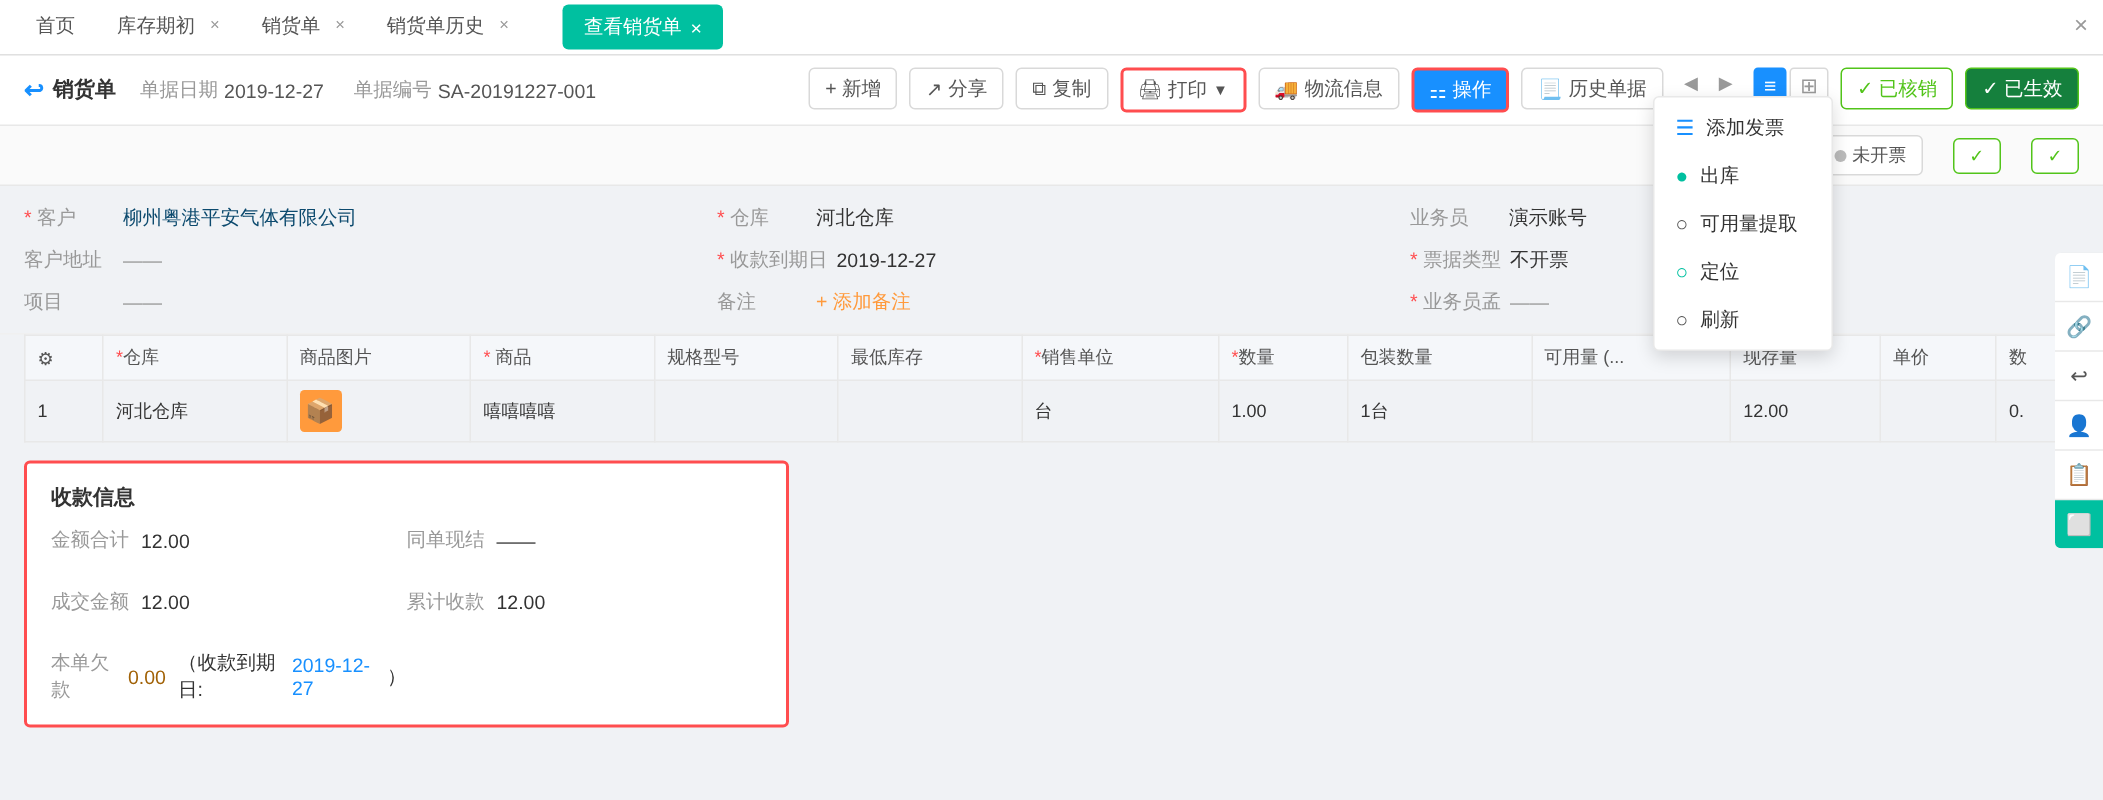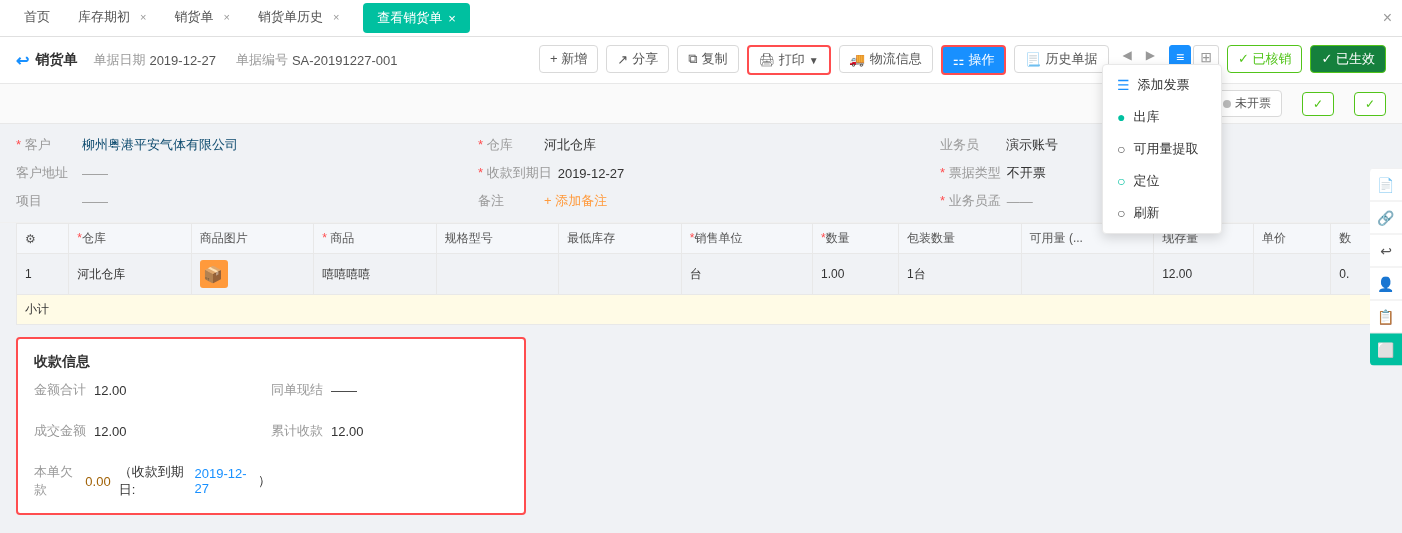--- a/index.html
+++ b/index.html
@@ -12,21 +12,21 @@
       position: relative;
     }
     .tab-item {
       display: flex; align-items: center; padding: 0 14px; height: 40px;
       cursor: pointer; border-bottom: 2px solid transparent; font-size: 13px;
       color: #555; gap: 6px; white-space: nowrap;
     }
     .tab-item .close-icon { font-size: 11px; color: #999; cursor: pointer; margin-left: 4px; }
     .tab-item-highlight {
       background: #00c0a0; color: #fff; border-radius: 4px; padding: 0 14px;
-      height: 30px; display: flex; align-items: center; margin: 0 10px; cursor: pointer;
+      height: 30px; display: flex; align-items: center; margin: 0 22px; cursor: pointer;
       gap: 6px;
     }
     .tab-bar-close { margin-left: auto; cursor: pointer; font-size: 16px; color: #999; }
 
     
     .doc-header {
       display: flex; align-items: center; padding: 8px 16px;
       border-bottom: 1px solid #e8e8e8; background: #fff; gap: 16px;
     }
     .doc-title { display: flex; align-items: center; gap: 6px; font-size: 14px; font-weight: bold; color: #333; }
@@ -326,23 +326,20 @@
         <td></td>
         <td></td>
         <td>台</td>
         <td>1.00</td>
         <td>1台</td>
         <td></td>
         <td>12.00</td>
         <td></td>
         <td>0.</td>
       </tr>
-      <tr class="subtotal-row">
-        <td colspan="13">小计</td>
-      </tr>
     </tbody>
   </table>
 </div>
 
 <div class="payment-section">
   <div class="payment-title">收款信息</div>
   <div class="payment-grid">
     <div class="payment-item">
       <span class="payment-label">金额合计</span>
       <span class="payment-value">12.00</span>

